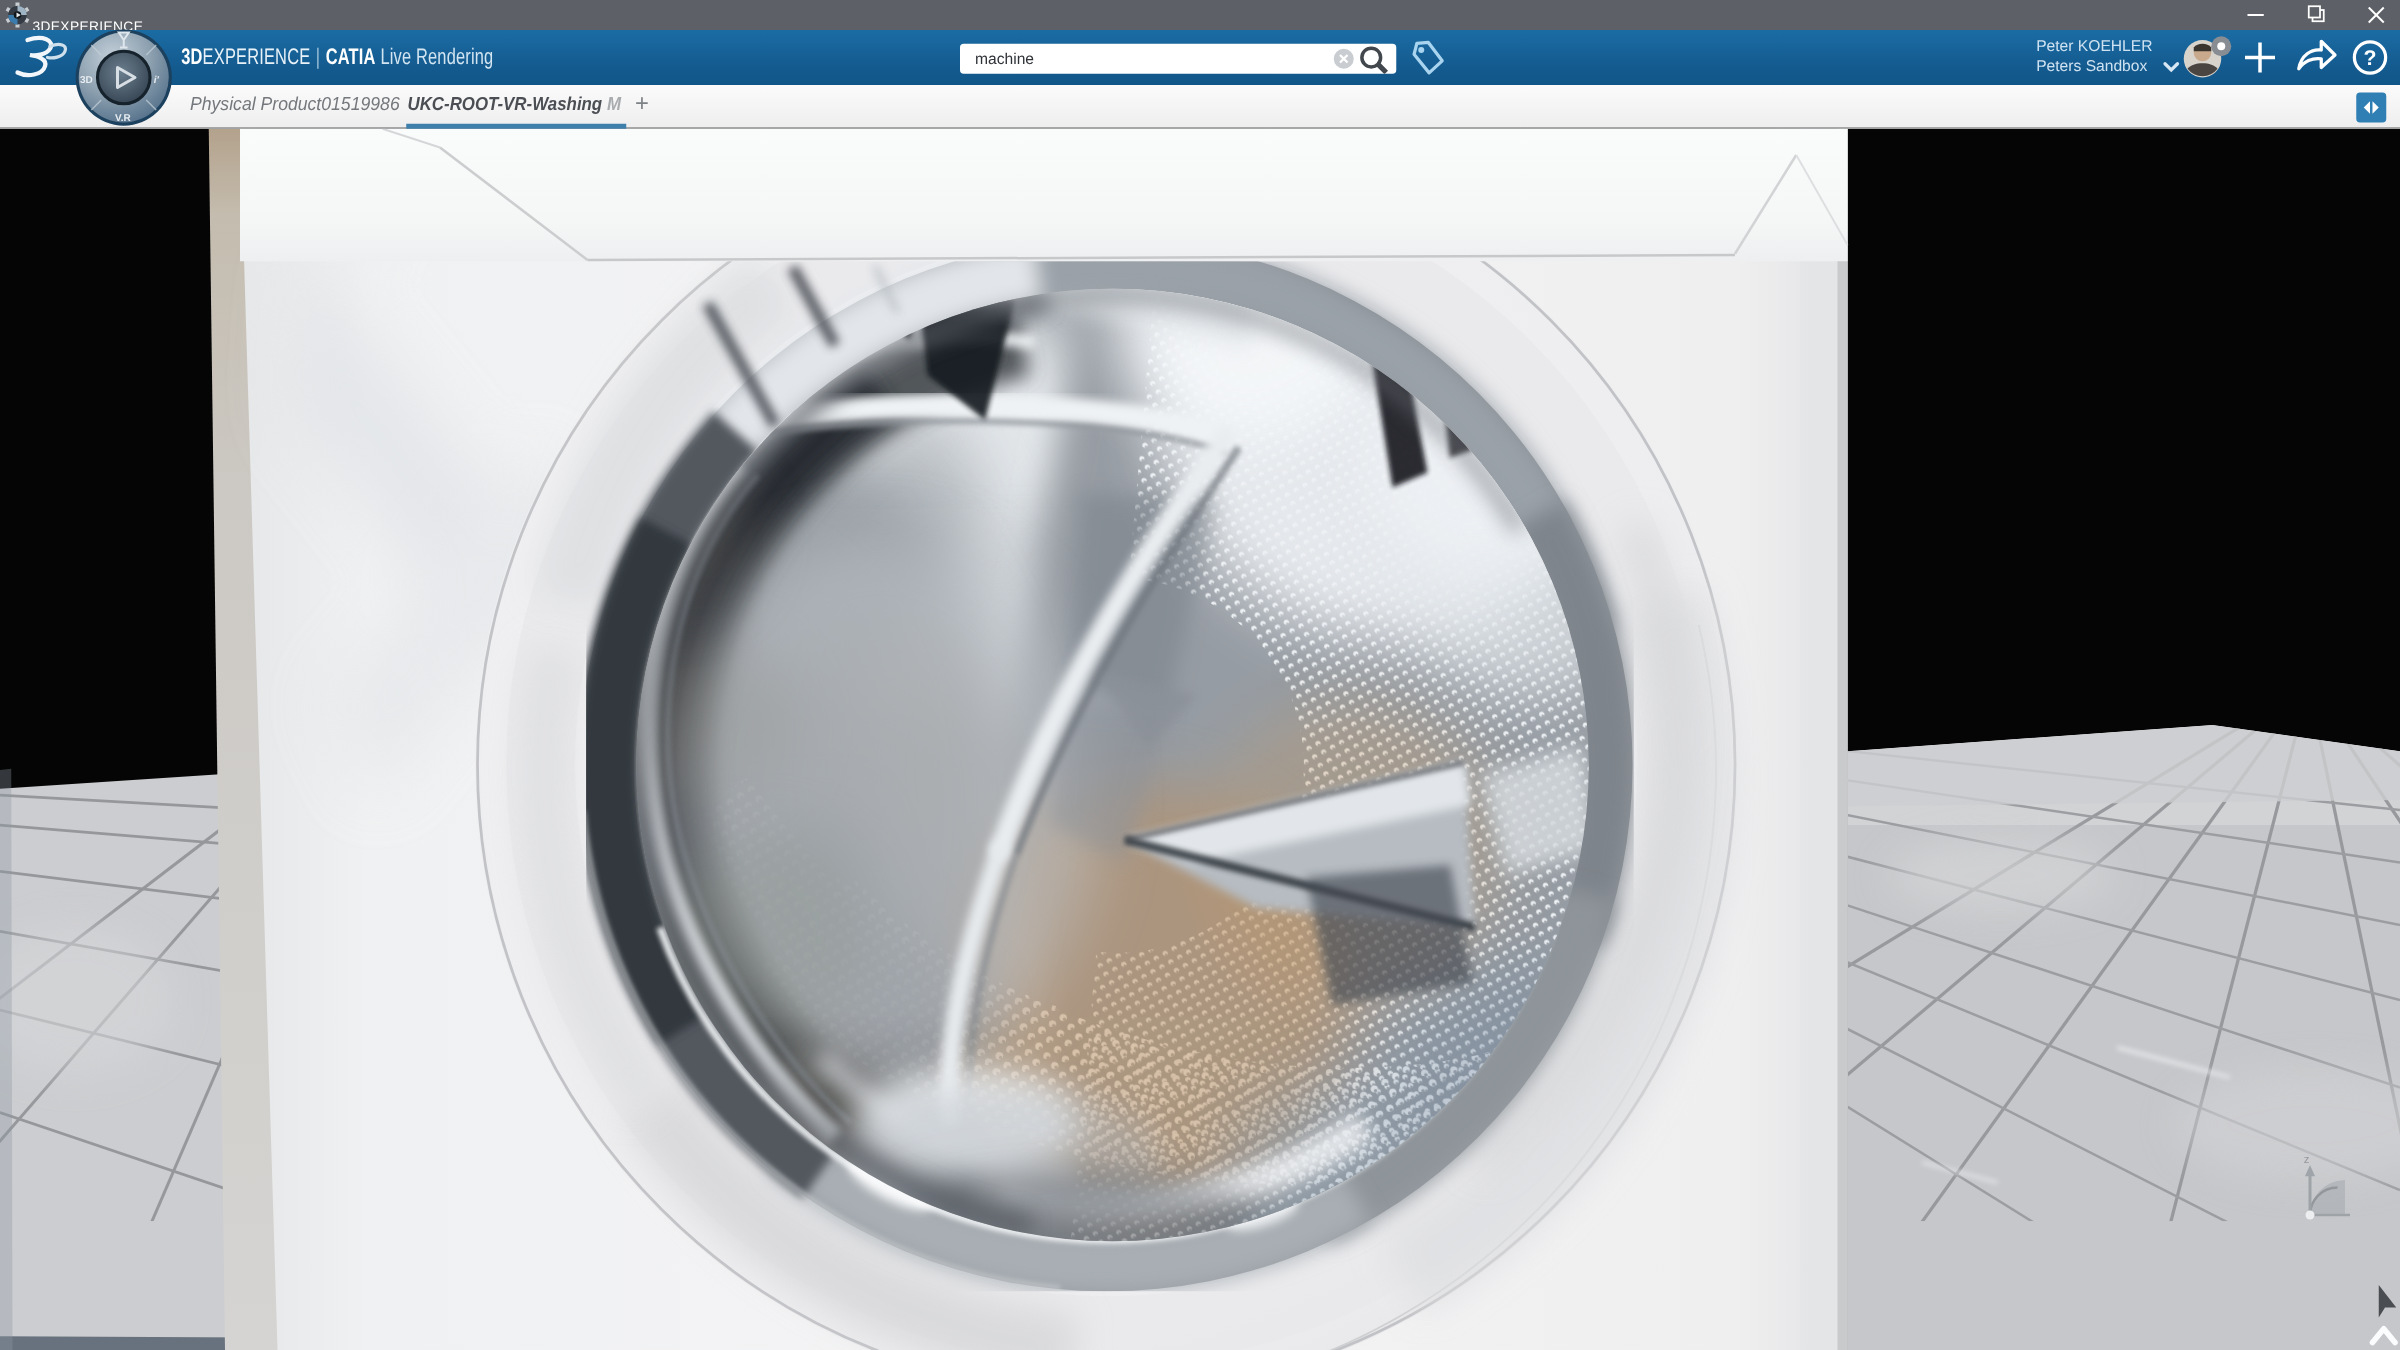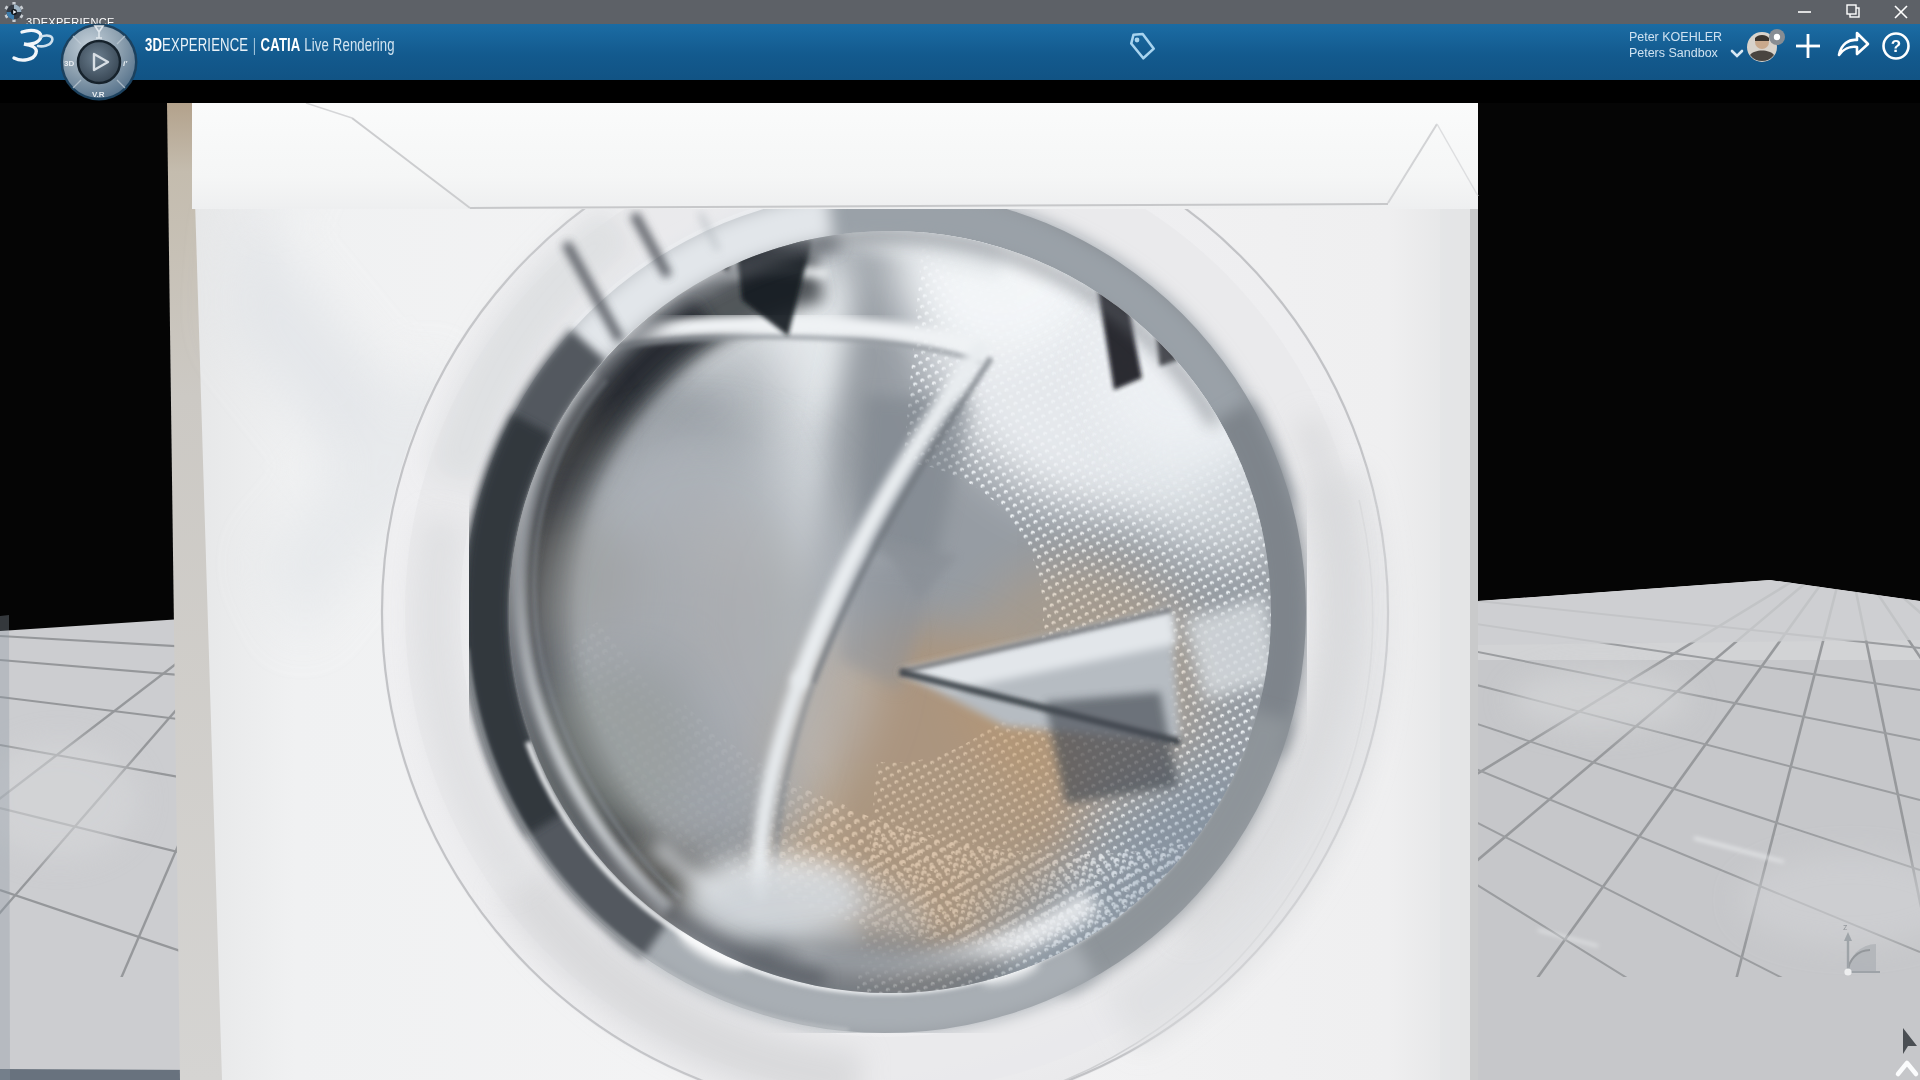--- a/index.html
+++ b/index.html
@@ -299,20 +299,29 @@
   <line x1="115" y1="6" x2="127" y2="18" stroke="#fff" stroke-width="1.6"></line>
   <line x1="127" y1="6" x2="115" y2="18" stroke="#fff" stroke-width="1.6"></line>
  </svg>
 </div>
 <div id="bluebar">
  <svg width="120" height="44" style="position:absolute;left:0;top:0" viewBox="0 0 120 44">
   <path d="M 22,8 C 34,4 44,8 40,15 C 37,20 28,21 24,20 C 30,21 38,23 36,29 C 34,36 22,38 14,34" fill="none" stroke="#f2f6fa" stroke-width="3.4" stroke-linecap="round"></path>
   <path d="M 40,13 C 48,10 54,12 52,17 C 50,22 42,23 38,22" fill="none" stroke="#cfe0ed" stroke-width="2.6" stroke-linecap="round"></path>
  </svg>
  <div class="brand"><b>3D</b>EXPERIENCE<span class="sep">|</span><b>CATIA</b>&nbsp;<span class="lt">Live Rendering</span></div>
+ <div class="search">
+        <div class="q">machine</div>
+  <svg width="70" height="24" style="position:absolute;left:290px;top:0">
+   <circle cx="17" cy="12" r="8" fill="#c9cdd1"></circle>
+   <path d="M 14,9 L 20,15 M 20,9 L 14,15" stroke="#fff" stroke-width="1.8"></path>
+   <circle cx="39" cy="11" r="7.5" fill="none" stroke="#42474d" stroke-width="2.8"></circle>
+   <line x1="44.5" y1="16.5" x2="51" y2="23" stroke="#42474d" stroke-width="4"></line>
+  </svg>
+ </div>
  <svg width="40" height="40" style="position:absolute;left:1124px;top:4px" viewBox="0 0 40 40">
   <path d="M 17,6 L 30,19 L 21,30 L 7,17 L 8,8 Z" fill="none" stroke="#a8d4ef" stroke-width="2.6" stroke-linejoin="round" transform="rotate(8 18 18)"></path>
   <circle cx="13" cy="12" r="2.4" fill="#a8d4ef"></circle>
  </svg>
  <div class="utxt">Peter KOEHLER<br>Peters Sandbox</div>
  <svg width="20" height="12" style="position:absolute;right:172px;top:24px">
         <path d="M 4,3 L 9,8 L 14,3" fill="none" stroke="#d7e8f4" stroke-width="2.6" stroke-linecap="round"></path>
       </svg>
  <svg width="50" height="44" style="position:absolute;right:130px;top:0">
   <circle cx="22" cy="23" r="15" fill="#d8d3cb"></circle>
@@ -325,20 +334,31 @@
  <svg width="44" height="44" style="position:absolute;right:90px;top:0">
   <line x1="22" y1="10" x2="22" y2="34" stroke="#fff" stroke-width="2.8"></line>
   <line x1="10" y1="22" x2="34" y2="22" stroke="#fff" stroke-width="2.8"></line>
  </svg>
  <svg width="44" height="44" style="position:absolute;right:46px;top:0">
   <path d="M 9,31 C 11,20 19,15 27,16 L 27,9 L 38,20 L 27,30 L 27,23 C 20,22 13,25 9,31 Z" fill="none" stroke="#fff" stroke-width="2.6" stroke-linejoin="round"></path>
  </svg>
  <svg width="44" height="44" style="position:absolute;right:2px;top:0">
   <circle cx="22" cy="22" r="12.5" fill="none" stroke="#fff" stroke-width="2.6"></circle>
   <text x="22" y="28" text-anchor="middle" font-family="Liberation Sans,sans-serif" font-size="17" font-weight="700" fill="#fff">?</text>
+ </svg>
+</div>
+<div id="tabbar">
+ <div class="tab1">Physical Product01519986</div>
+ <div class="tab2">UKC-ROOT-VR-Washing<span class="fade"> M</span></div>
+ <div class="tabplus">+</div>
+ <div class="underline"></div>
+ <svg width="26" height="26" style="position:absolute;left:1884px;top:5px">
+  <rect x="1" y="1" width="24" height="24" rx="3" fill="#2f7fb4"></rect>
+  <path d="M 7,13 L 12,8 L 12,18 Z" fill="#fff"></path>
+  <path d="M 19,13 L 14,8 L 14,18 Z" fill="#fff"></path>
  </svg>
 </div>
 
 <svg width="90" height="90" style="position:absolute;left:54px;top:16px" viewBox="0 0 90 90">
  <defs>
   <radialGradient id="cOut" cx="0.38" cy="0.3" r="0.9">
    <stop offset="0" stop-color="#9fb2c0"></stop>
           <stop offset="0.55" stop-color="#5d7486"></stop>
    <stop offset="0.8" stop-color="#2e4d66"></stop>
           <stop offset="1" stop-color="#173a54"></stop>

